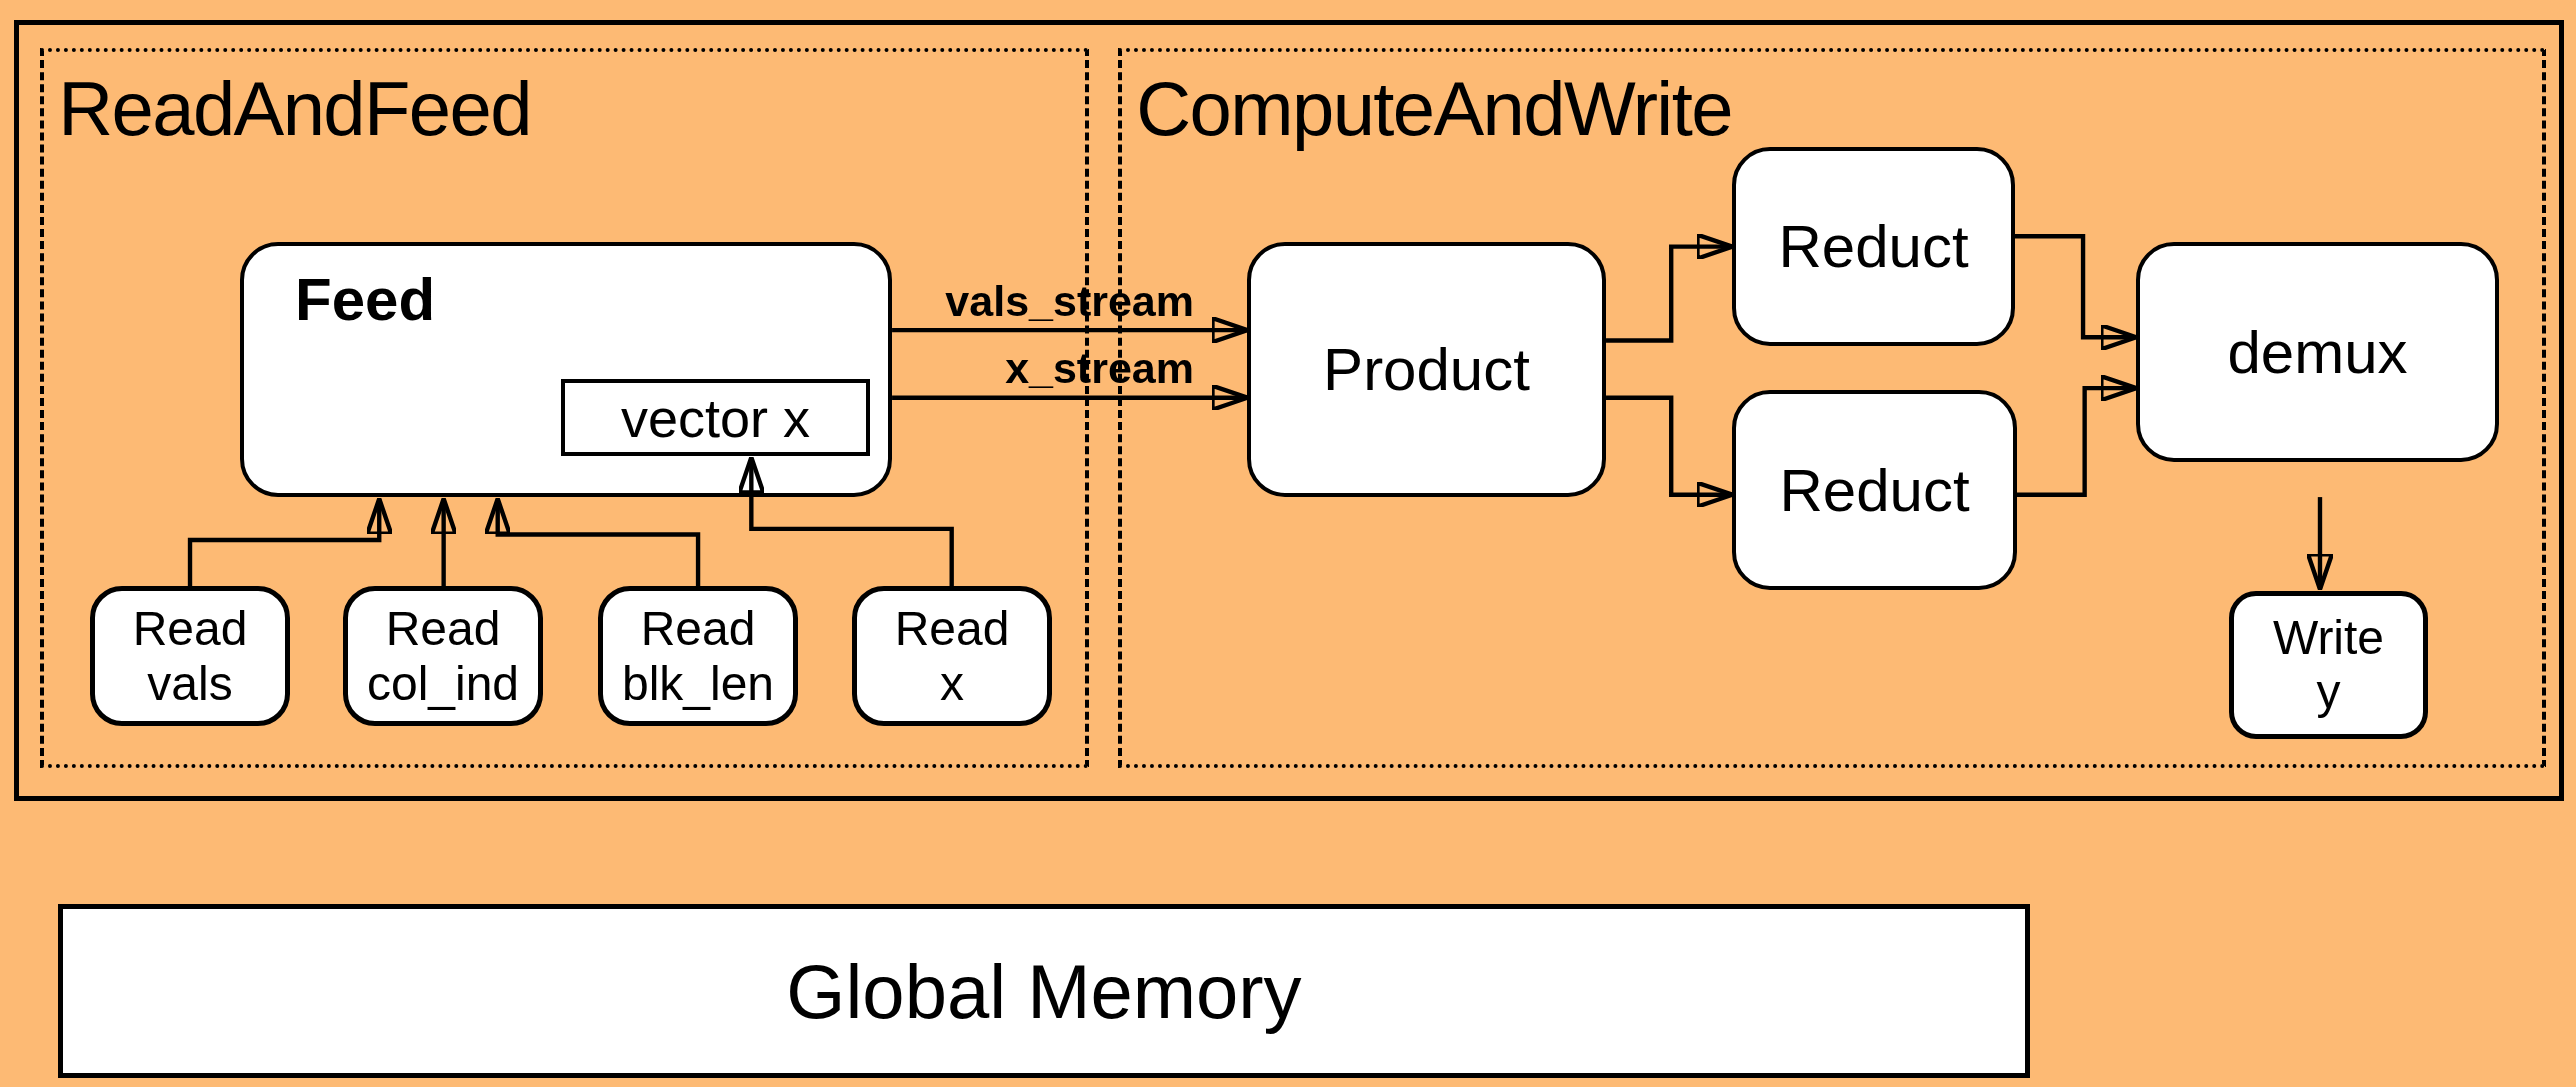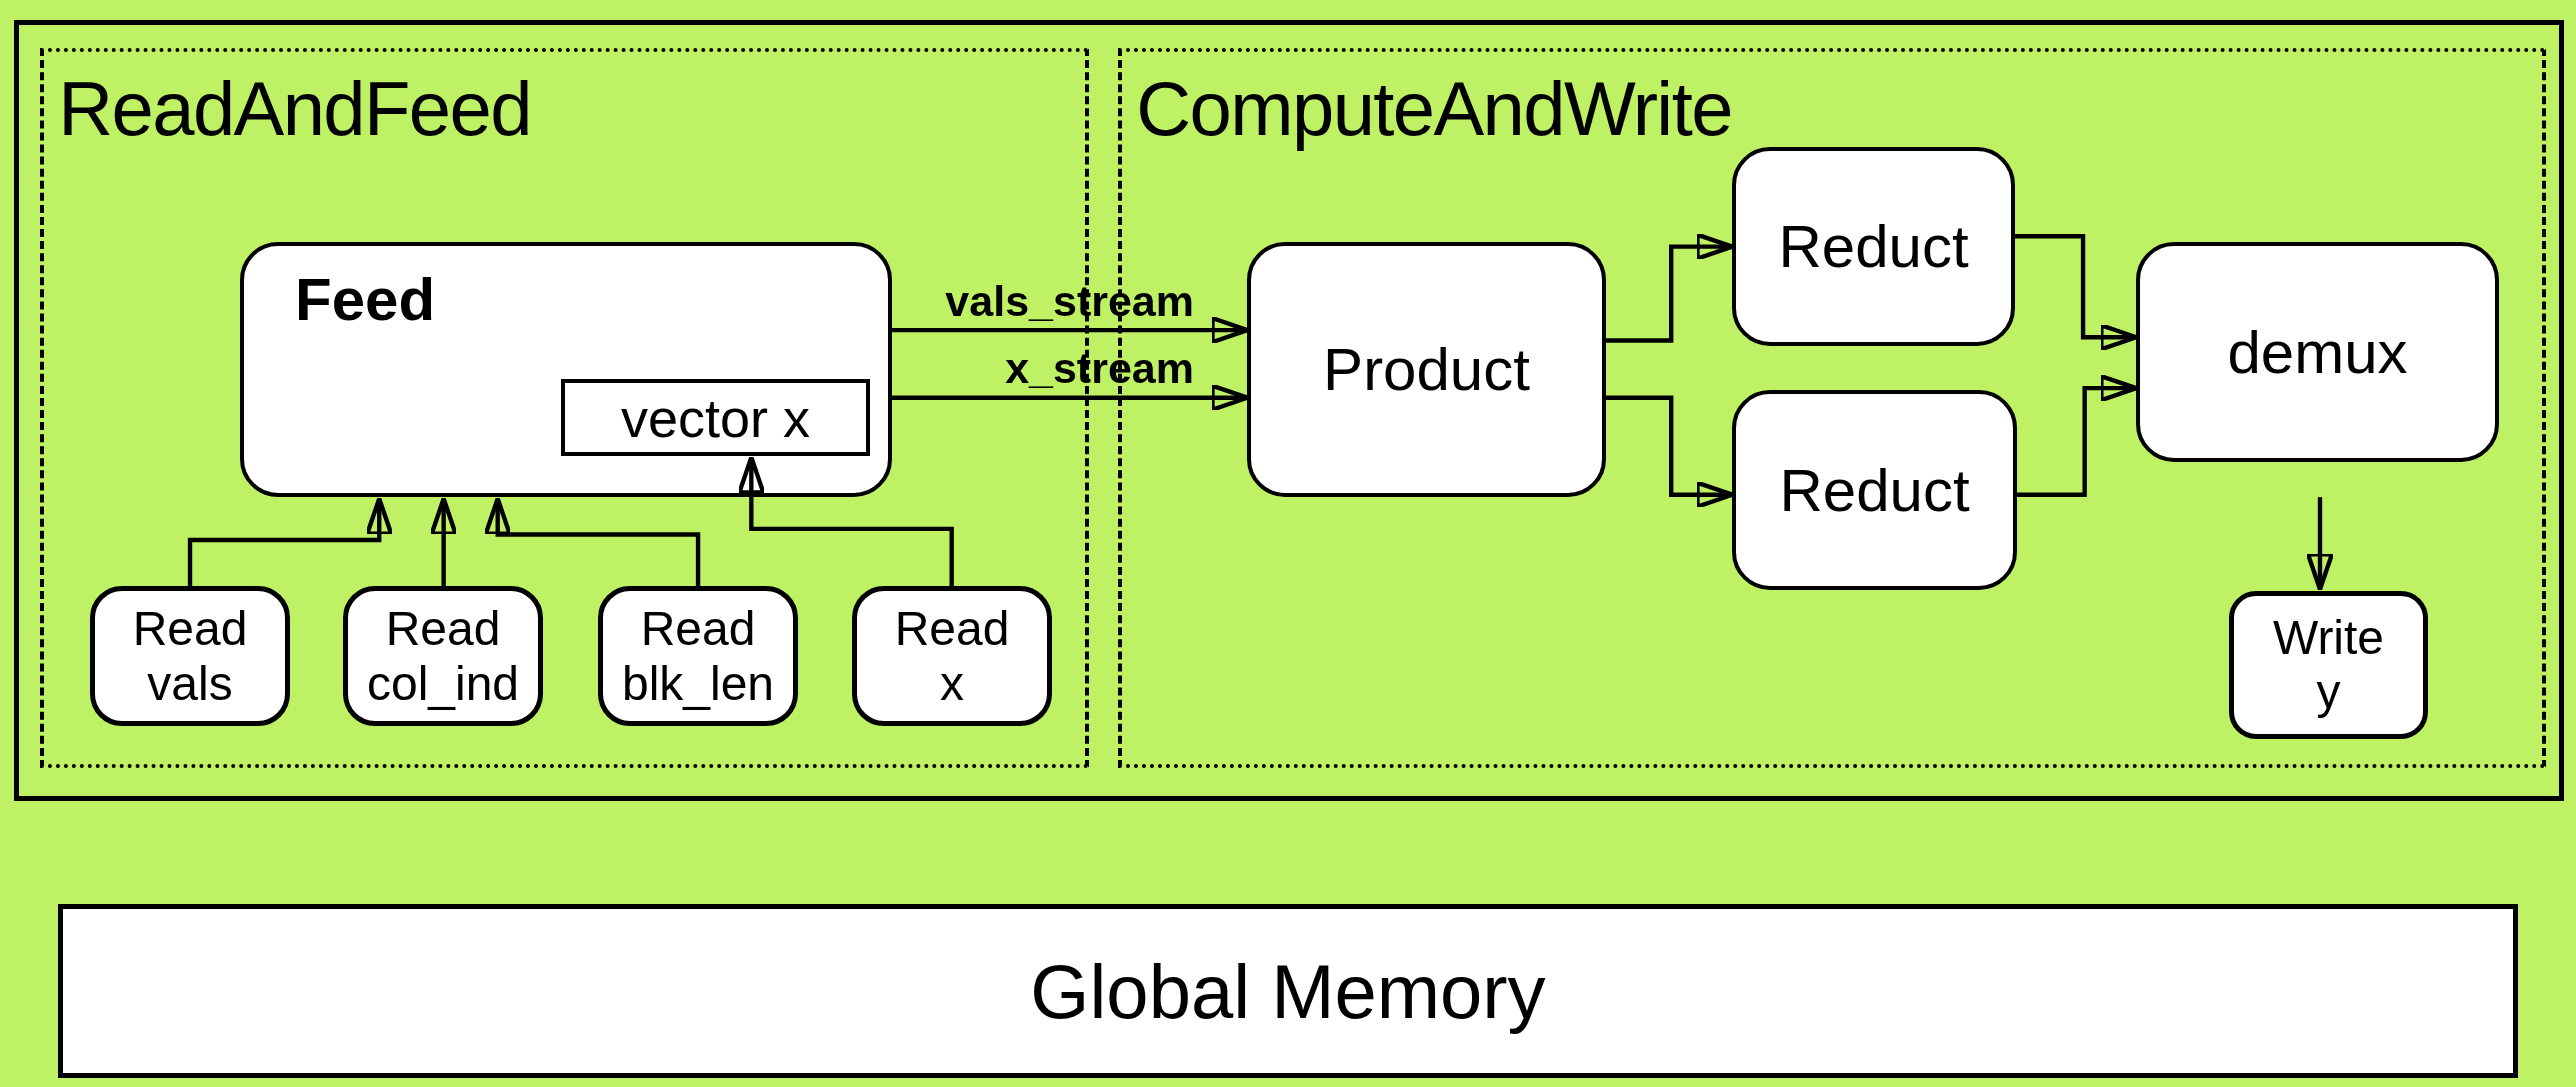--- a/index.html
+++ b/index.html
@@ -2,21 +2,21 @@
 <html style="font-size:12.7px"><head>
 <meta charset="utf-8">
 <style>
   * { margin: 0; padding: 0; box-sizing: border-box; }
   html, body {
     width: 2576px; height: 1088px;
     background: #ffffff;
     font-family: "Liberation Sans", "DejaVu Sans", sans-serif;
     overflow: hidden;
   }
-  .stage { position: relative; width: 2576px; height: 1088px; background: #bef264; }
+  .stage { position: relative; width: 2576px; height: 1088px; background: #fdba74; }
 
   
   .outer-frame {
     position: absolute; left: 14.3px; top: 20px; width: 2550px; height: 781px;
     border: 5.6px solid #000000; background: transparent;
   }
   .cluster {
     position: absolute; top: 48px; height: 720px;
     border: 4px #000000; border-style: dotted dashed dotted dashed;
     background: transparent;
@@ -49,21 +49,21 @@
   .read-x       { left: 852px; }
 
   .product    { left: 1247px; top: 242px; width: 359px; height: 255px; }
   .reduct-top { left: 1732px; top: 147px; width: 283px; height: 199px; }
   .reduct-bot { left: 1732px; top: 390px; width: 285px; height: 200px; }
   .demux      { left: 2136px; top: 242px; width: 363px; height: 220px; }
   .write-y    { left: 2229px; top: 591px; width: 199px; height: 148px; border-width: 5.6px; border-radius: 27px;
                 flex-direction: column; font-size: 48px; line-height: 1.12; text-align: center; }
 
   .global-memory {
-    position: absolute; left: 58px; top: 904px; width: 2460px; height: 174px;
+    position: absolute; left: 58px; top: 904px; width: 1972px; height: 174px;
     border: 5.6px solid #000000; background: #ffffff;
     display: flex; align-items: center; justify-content: center;
     font-size: 76px; color: #000000;
   }
 
   
   .edge-label {
     position: absolute; font-size: 43px; font-weight: bold; color: #000000; white-space: nowrap;
   }
   .lbl-vals-stream { right: 1382px; bottom: 762px; text-align: right; }  

